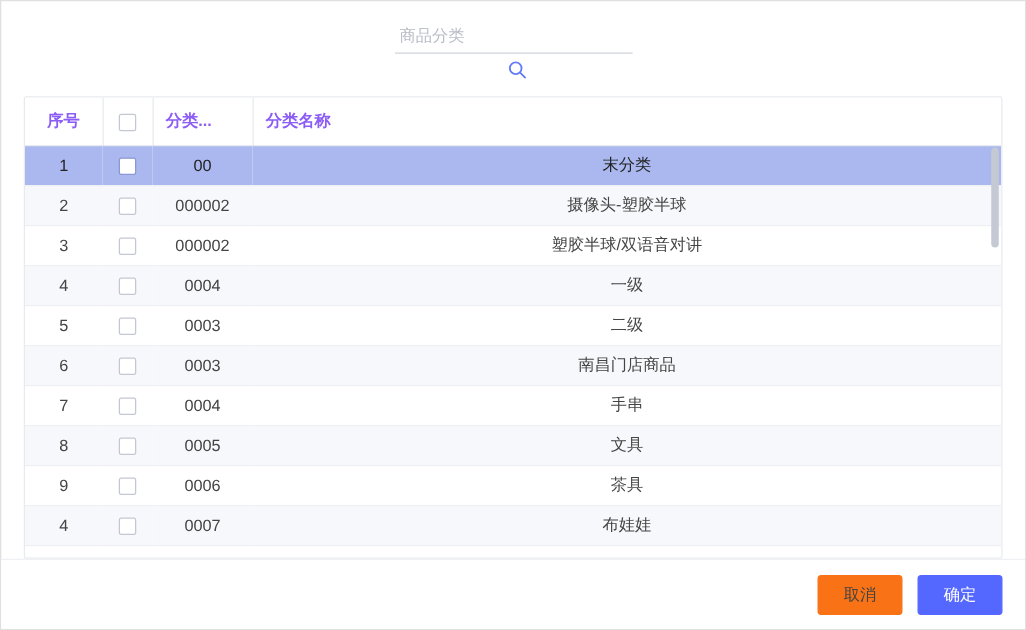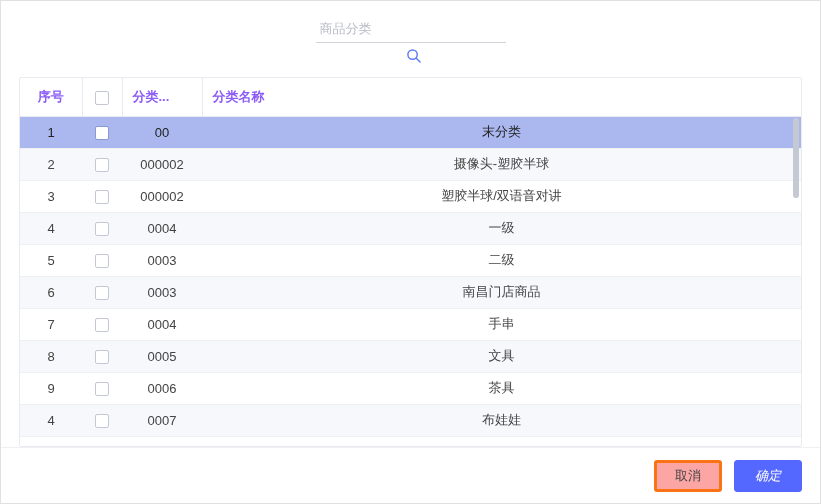--- a/index.html
+++ b/index.html
@@ -153,29 +153,28 @@
       height: 32px;
       padding: 0 16px;
       border-radius: 3px;
       font-size: 13px;
       cursor: pointer;
       display: inline-flex;
       align-items: center;
       justify-content: center;
     }
     .btn-default {
-      background: #fca5a5;
-      border: 3px solid #f97316;
+      background: #f97316;
+      border: 1px solid #f97316;
       color: #444;
     }
     .btn-primary {
       background: #5468ff;
       border: 1px solid #5468ff;
       color: #fff;
-      font-style: italic;
     }
   </style>
 </head>
 <body>
 
 <div class="modal">
 
 
   <div class="body">
 

